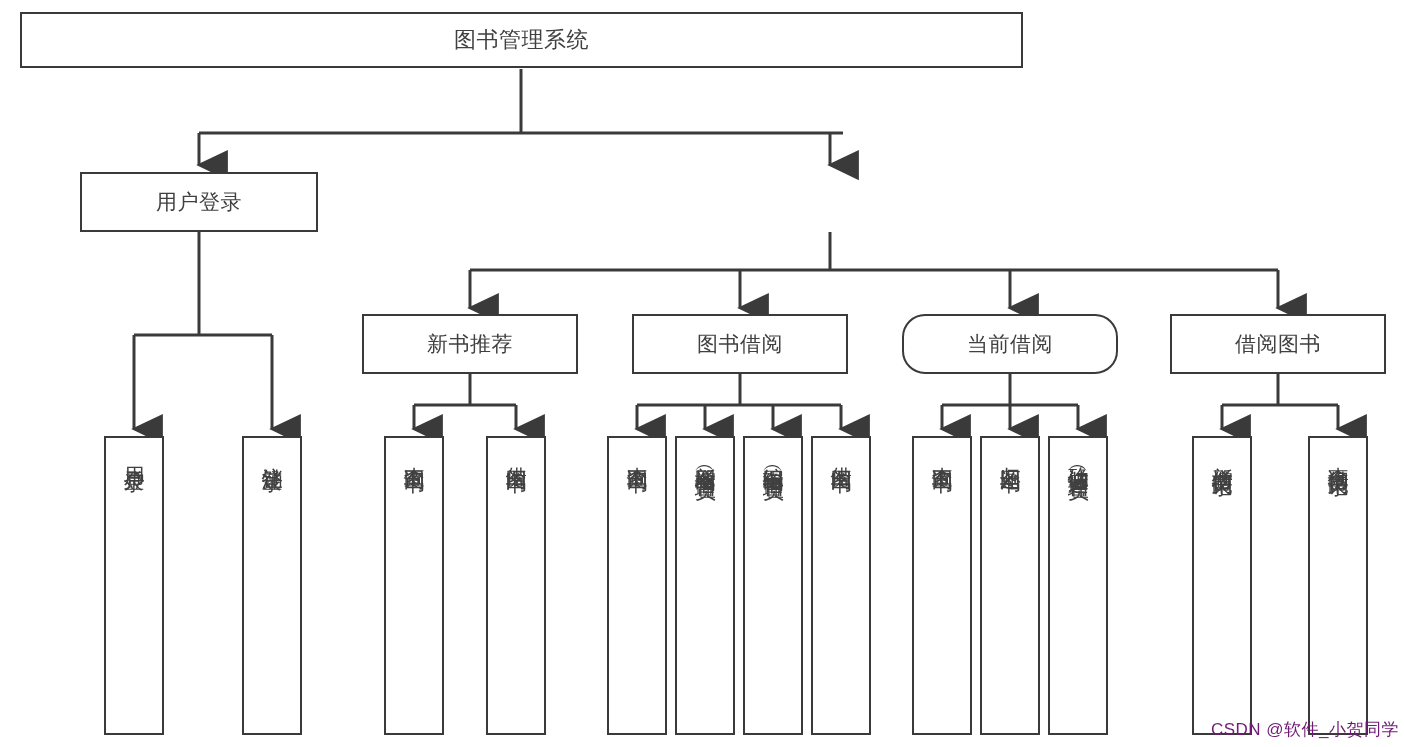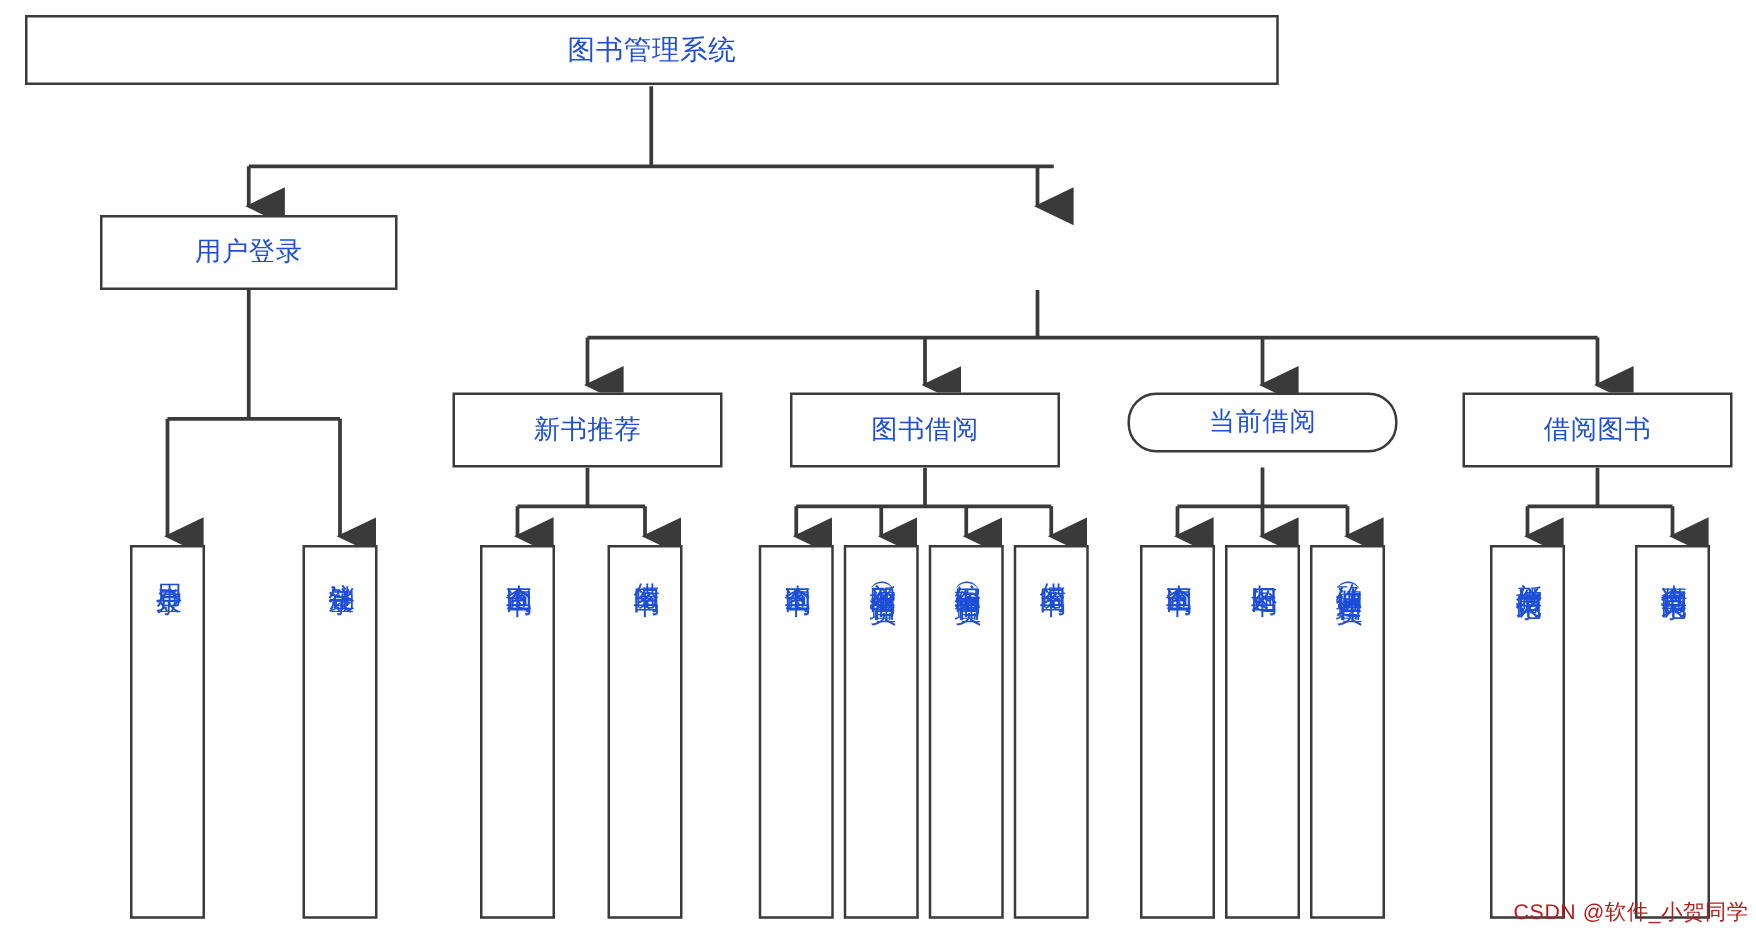--- a/index.html
+++ b/index.html
@@ -28,21 +28,21 @@
     position: absolute;
     box-sizing: border-box;
     border: 2px solid #3a3a3a;
     background: #ffffff;
     display: flex;
     align-items: center;
     justify-content: center;
     z-index: 3;
   }
   .node-label {
-    color: #1d4ed8;
+    color: #404040;
     font-size: 21px;
     line-height: 1.18;
     white-space: nowrap;
     letter-spacing: 0.5px;
   }
   .node.root .node-label { font-size: 22px; }
   .node.leaf {
     align-items: flex-start;
     justify-content: center;
     padding-top: 12px;
@@ -52,21 +52,21 @@
     text-orientation: upright;
     font-size: 21px;
     line-height: 1.45;
     letter-spacing: 2px;
     white-space: nowrap;
   }
   .watermark {
     position: absolute;
     right: 6px;
     bottom: 6px;
-    color: #b91c1c;
+    color: #701a75;
     font-size: 17px;
     letter-spacing: 0.5px;
     z-index: 5;
     white-space: nowrap;
   }
 </style>
 </head>
 <body>
 
 <div id="canvas">
@@ -128,21 +128,21 @@
   <div class="node" style="left:80px; top:172px; width:238px; height:60px;">
     <span class="node-label">用户登录</span>
   </div>
 
   <div class="node" style="left:362px; top:314px; width:216px; height:60px;">
     <span class="node-label">新书推荐</span>
   </div>
   <div class="node" style="left:632px; top:314px; width:216px; height:60px;">
     <span class="node-label">图书借阅</span>
   </div>
-  <div class="node" style="left:902px; top:314px; width:216px; height:48px;border-radius:23px;">
+  <div class="node" style="left:902px; top:314px; width:216px; height:60px;border-radius:23px;">
     <span class="node-label">当前借阅</span>
   </div>
   <div class="node" style="left:1170px; top:314px; width:216px; height:60px;">
     <span class="node-label">借阅图书</span>
   </div>
 
   <div class="node leaf" style="left:104px; top:436px; width:60px; height:299px;">
     <span class="node-label">用户登录</span>
   </div>
   <div class="node leaf" style="left:242px; top:436px; width:60px; height:299px;">

